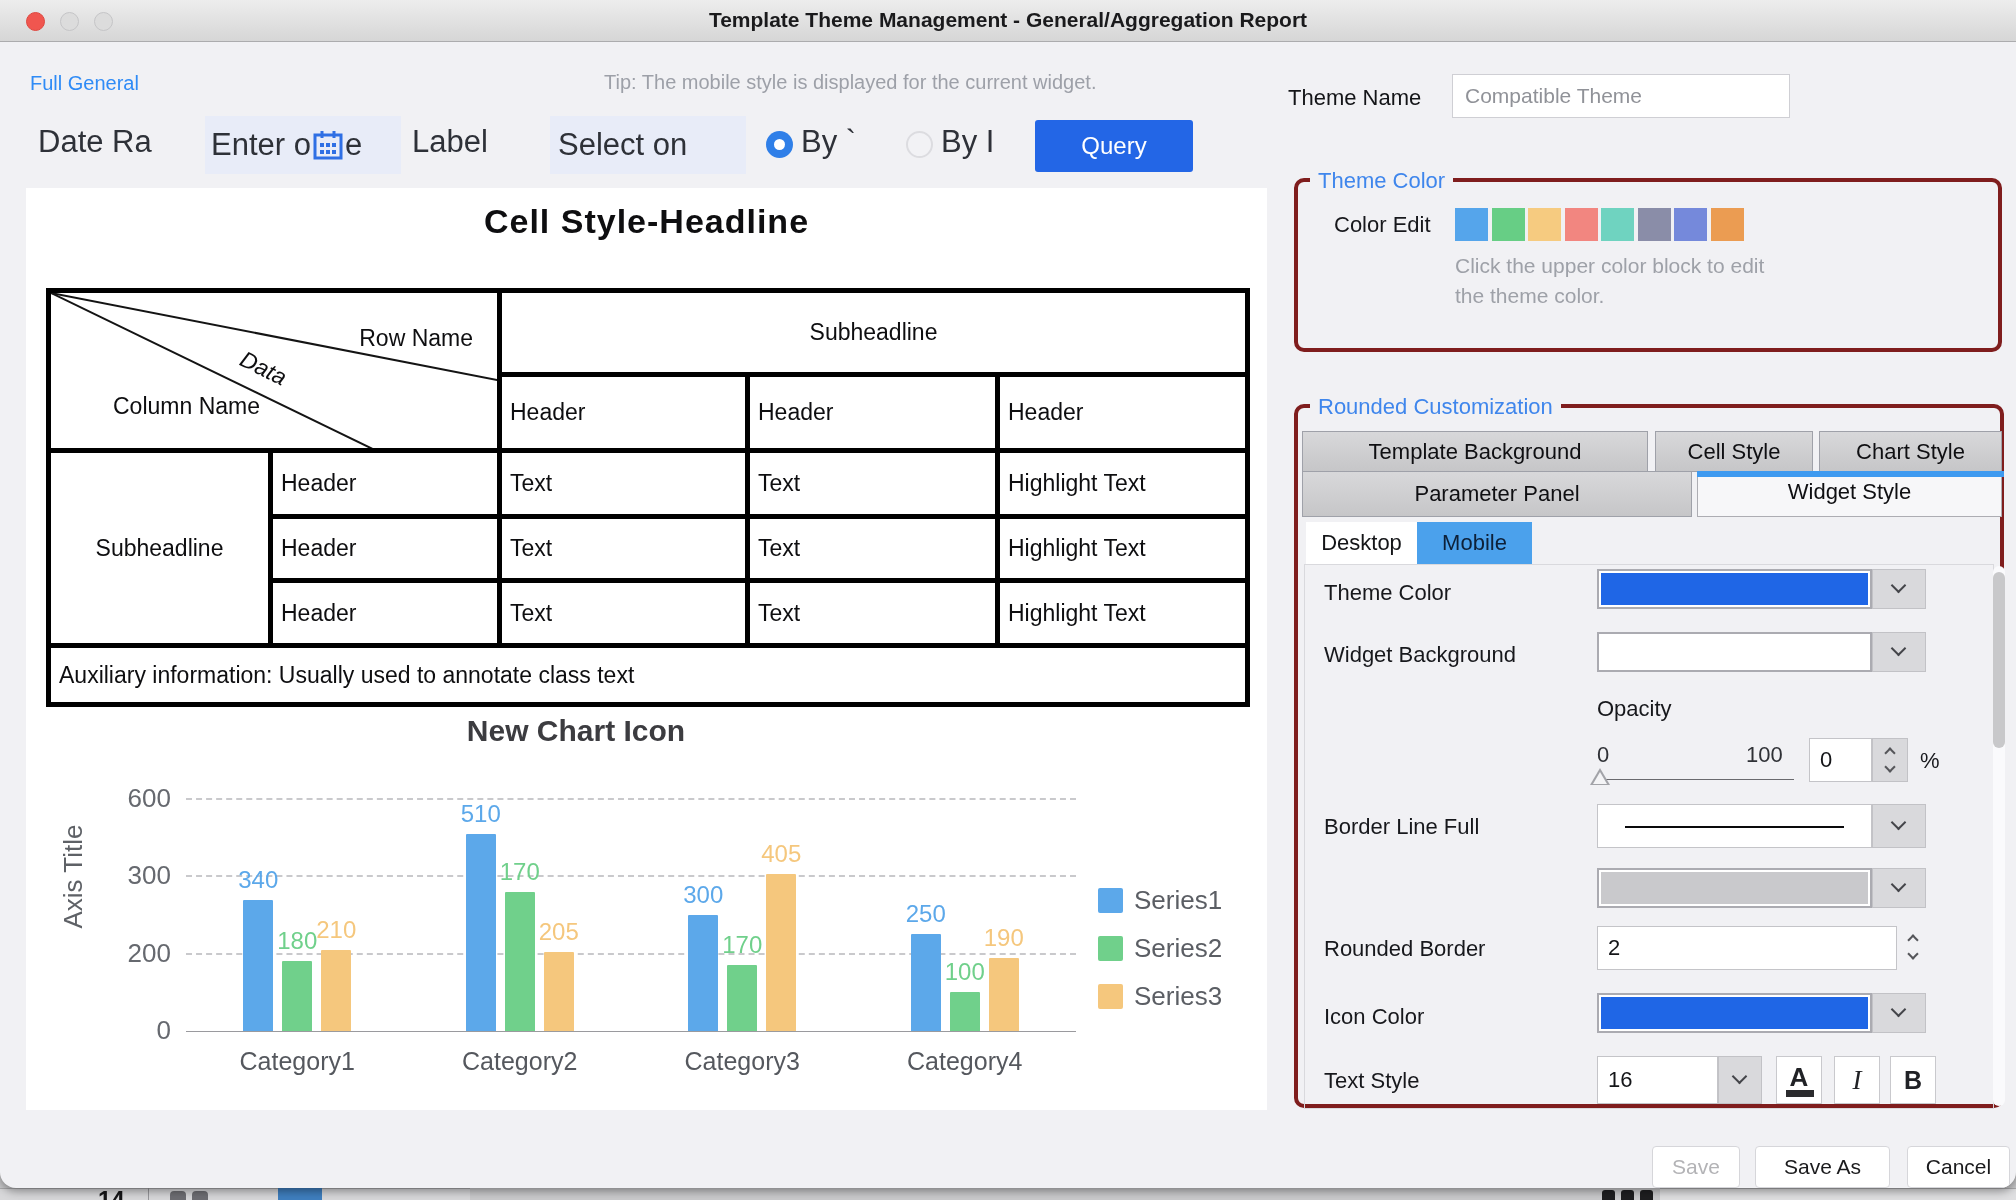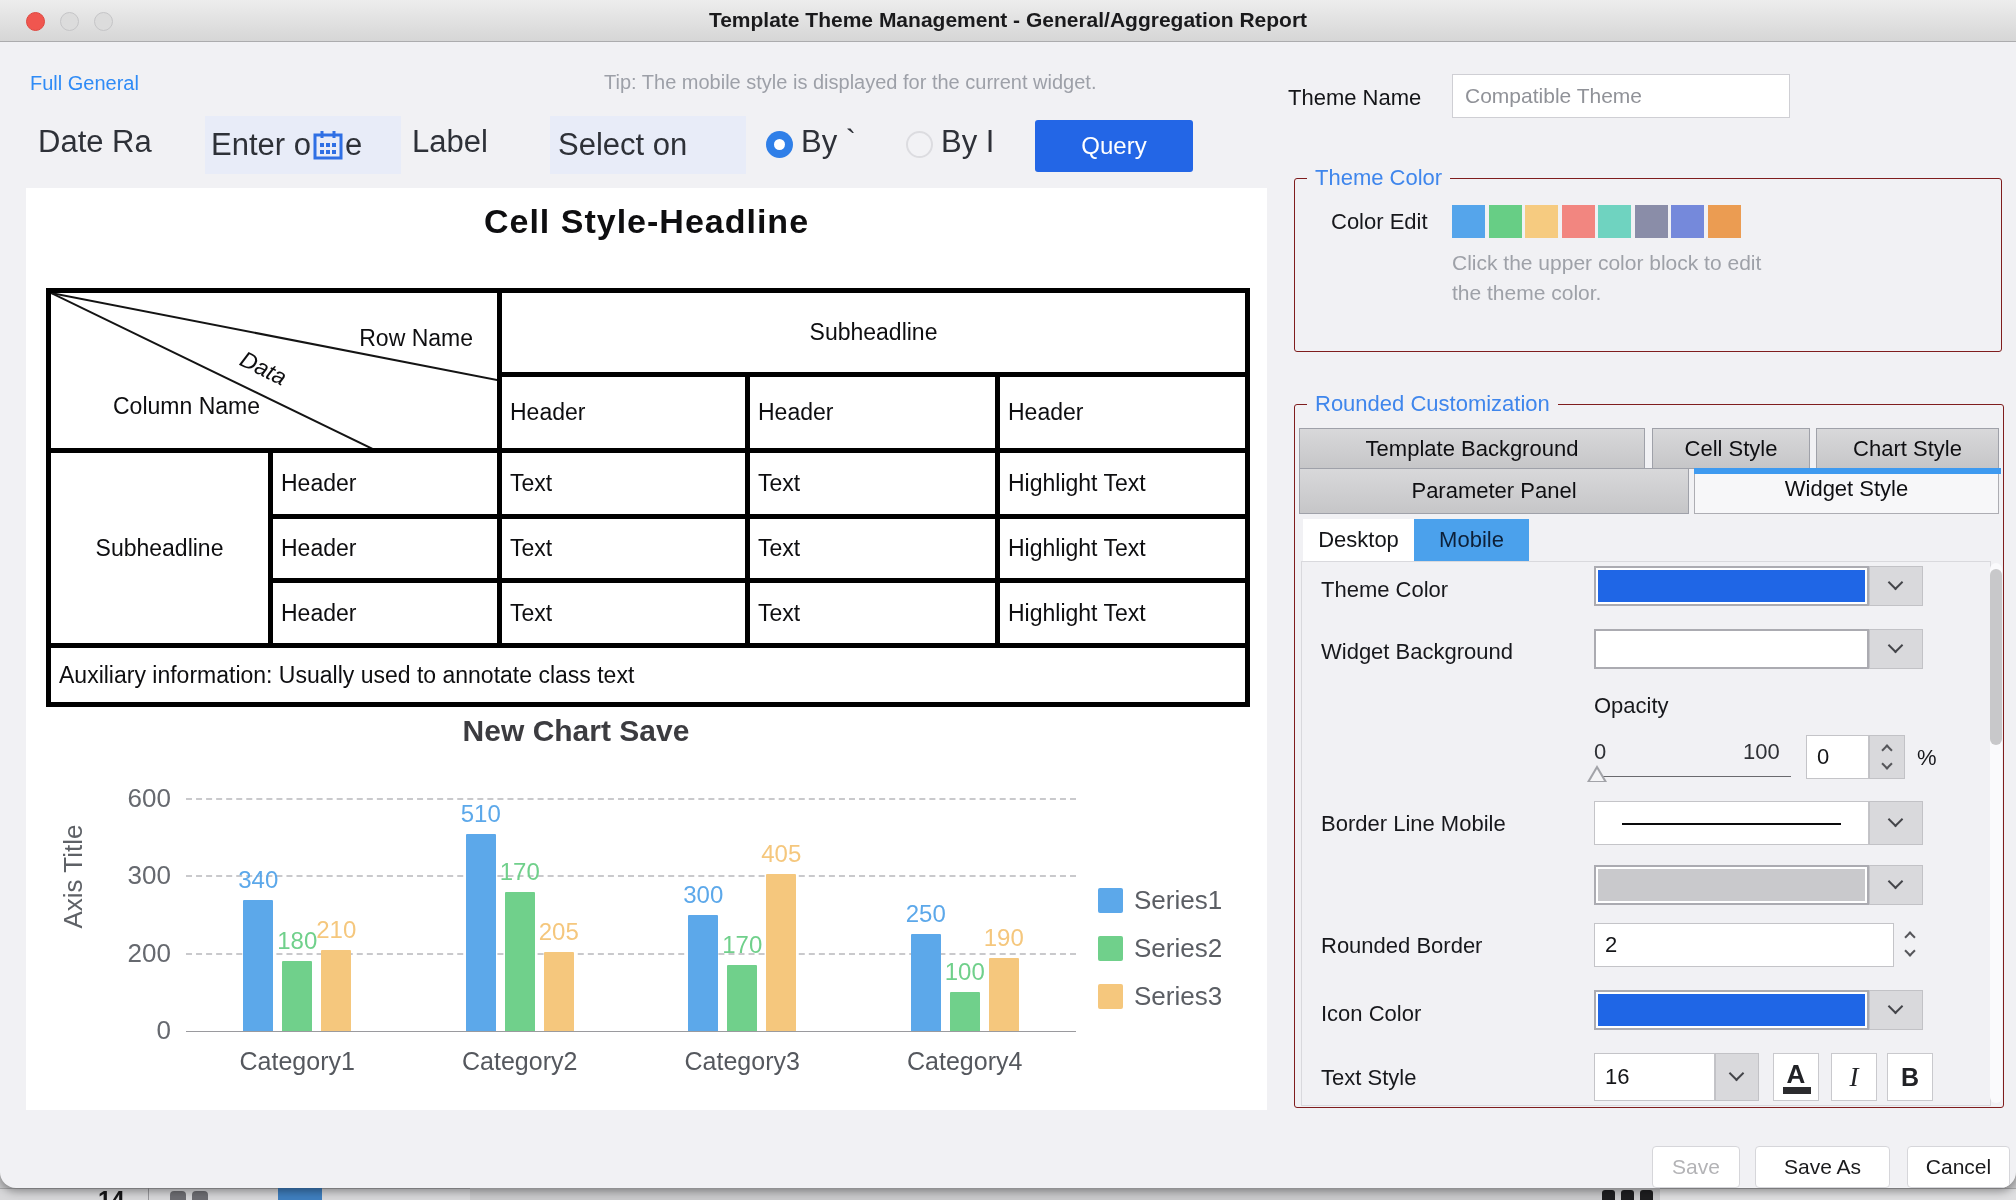--- a/index.html
+++ b/index.html
@@ -78,21 +78,21 @@
   .gridline { position:absolute; height:0; border-top:2px dashed #C9C9CC; }
   .baseline { position:absolute; height:1px; background:#9A9A9E; }
   .ytick { position:absolute; text-align:right; font-size:26px; color:#66696F; }
   .cat-label { position:absolute; text-align:center; font-size:25px; color:#55585E; }
   .bar { position:absolute; border-radius:1px 1px 0 0; }
   .val-label { position:absolute; text-align:center; font-size:24px; }
   .legend-swatch { position:absolute; width:25px; height:25px; border-radius:2px; }
   .legend-label { position:absolute; font-size:26px; color:#5B5E64; }
 
   
-  .groupbox { position:absolute; border:1px solid #7f1d1d; border-radius:3px; }
+  .groupbox { position:absolute; border:4px solid #7f1d1d; border-radius:10px; }
   .group-title { position:absolute; top:-14px; left:12px; background:#F1F1F4; padding:0 8px; font-size:22px; color:#3F86EC; white-space:nowrap; }
   #theme-color-group { left:1294px; top:178px; width:708px; height:174px; }
   #color-edit-label { left:36px; top:30px; font-size:22px; color:#17181C; }
   .swatch { position:absolute; top:26px; width:33px; height:33px; cursor:pointer; }
   .hint { position:absolute; left:157px; font-size:21px; color:#9EA1A8; }
 
   #detail-group { left:1294px; top:404px; width:710px; height:704px; }
 
   
   .tab { position:absolute; background:linear-gradient(#D8D8DA,#C6C6C8); border:1px solid #9FA1A9;
@@ -254,21 +254,21 @@
           <td class="thick-bottom">Text</td>
           <td class="thick-bottom">Highlight Text</td>
         </tr>
         <tr style="height:59px;">
           <td colspan="5">Auxiliary information: Usually used to annotate class text</td>
         </tr>
       </tbody>
         </table>
 
       <div id="chart-layer">
-        <div id="chart-title">New Chart Save</div>
+        <div id="chart-title">New Chart Icon</div>
         <div id="axis-title">Axis Title</div>
       <div class="ytick" style="left: 60px; top: 827px; width: 85px;">0</div>
           <div class="gridline" style="left: 160px; top: 764.667px; width: 890px;"></div>
           <div class="ytick" style="left: 60px; top: 749.667px; width: 85px;">200</div>
           <div class="gridline" style="left: 160px; top: 687.333px; width: 890px;"></div>
           <div class="ytick" style="left: 60px; top: 672.333px; width: 85px;">300</div>
           <div class="gridline" style="left: 160px; top: 610px; width: 890px;"></div>
           <div class="ytick" style="left: 60px; top: 595px; width: 85px;">600</div>
           <div class="baseline" style="left: 160px; top: 843px; width: 890px;"></div>
           <div class="cat-label" style="left: 181.25px; top: 859px; width: 180px;">Category1</div>
@@ -356,21 +356,21 @@
       <div class="mid-label" style="left:448px; top:334px;">100</div>
       <div id="opacity-track"></div>
       <div id="opacity-handle"></div>
       <div class="spin-box" style="left:511px; top:330px; width:63px; height:44px; line-height:42px;">0</div>
       <div class="spin-arrows" style="left:574px; top:330px; width:36px; height:44px;">
         <i class="chev-up-sm" style="left:13px; top:10px;"></i>
         <i class="chev-dn-sm" style="left:13px; top:24px;"></i>
       </div>
       <div class="mid-label" style="left:622px; top:340px; color:#17181C;">%</div>
 
-      <div class="field-label" style="top:406px;">Border Line Mobile</div>
+      <div class="field-label" style="top:406px;">Border Line Full</div>
       <div class="dd-swatch" style="top:396px; background:#FFF; border:1px solid #C4C4C8; box-shadow:none; height:44px;">
           <div id="bls-line"></div>
         </div>
       <div class="dd-chev" style="top:396px; height:44px;">
           <i class="chev-down"></i>
         </div>
 
       <div class="dd-swatch" style="top:460px; background:#C9C9CC;"></div>
       <div class="dd-chev" style="top:460px;">
           <i class="chev-down"></i>

